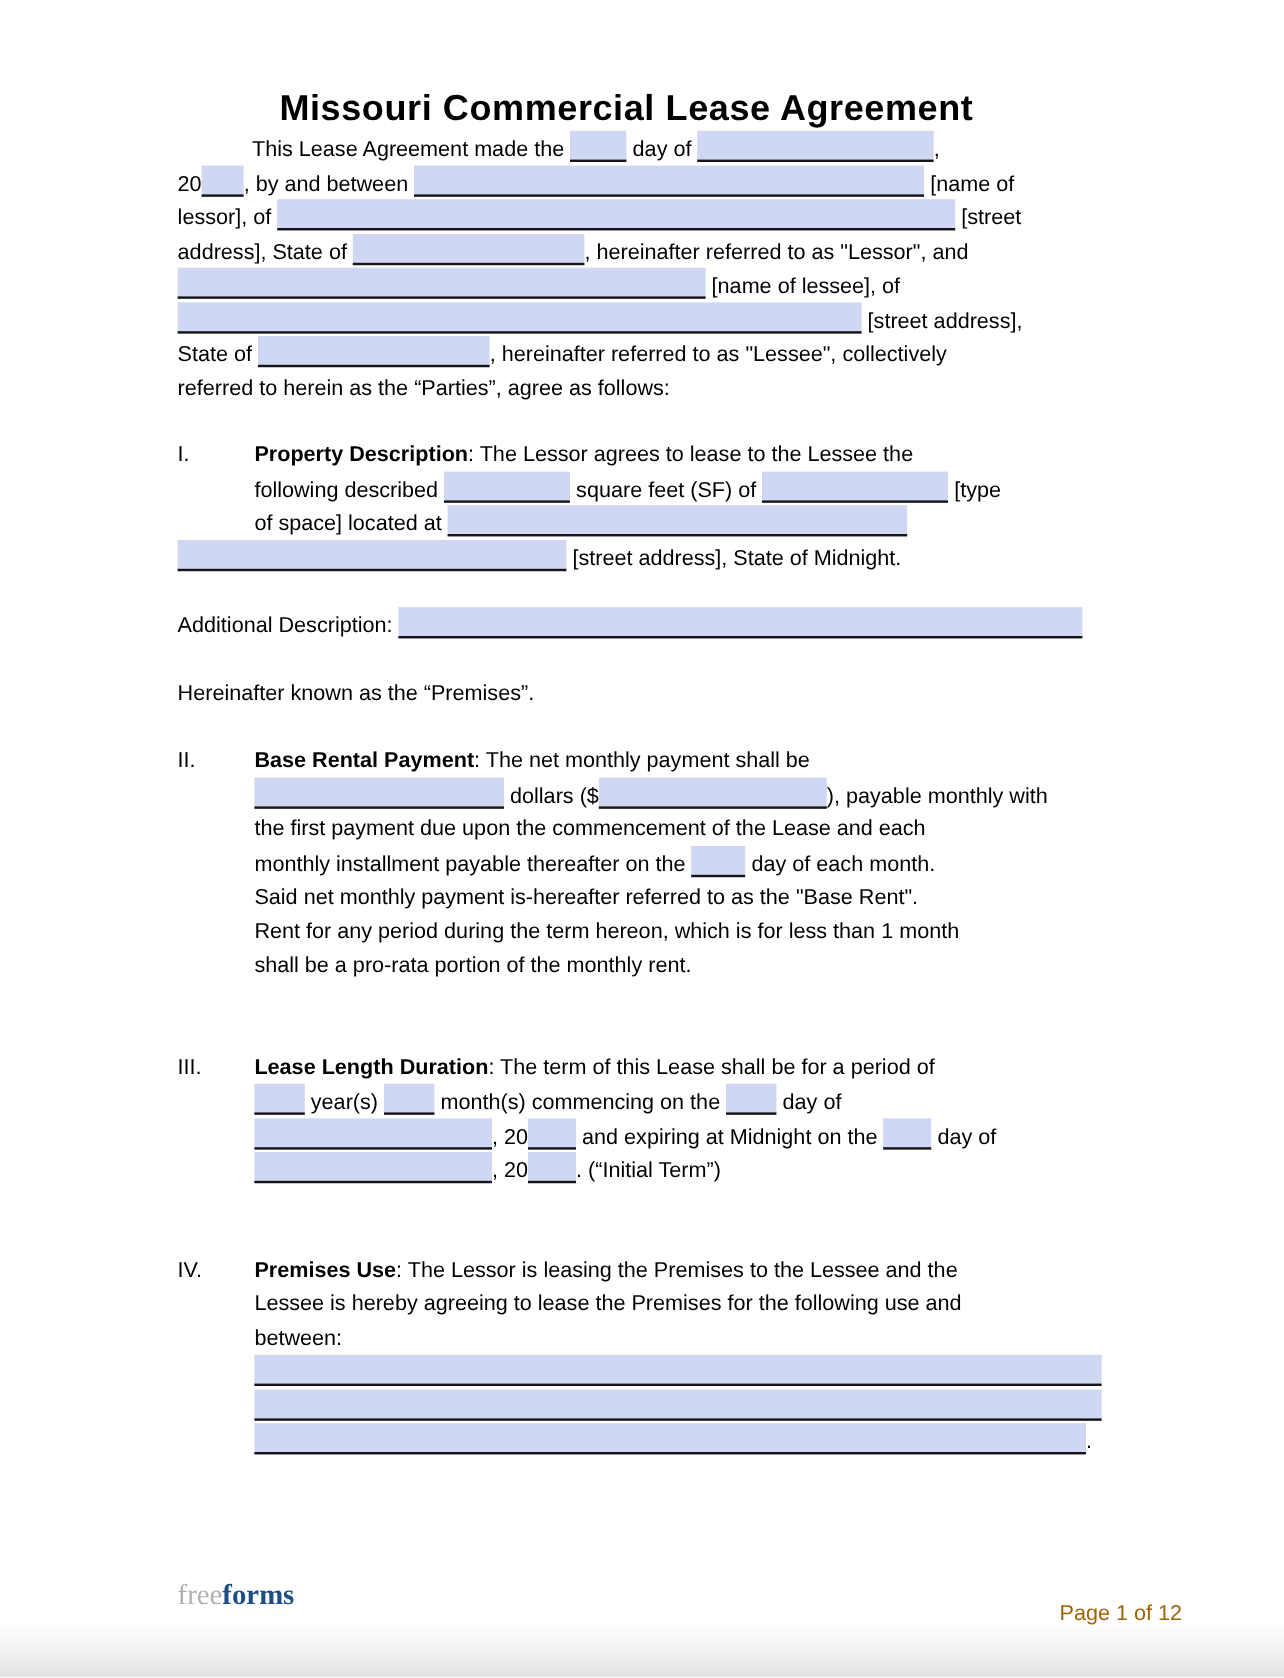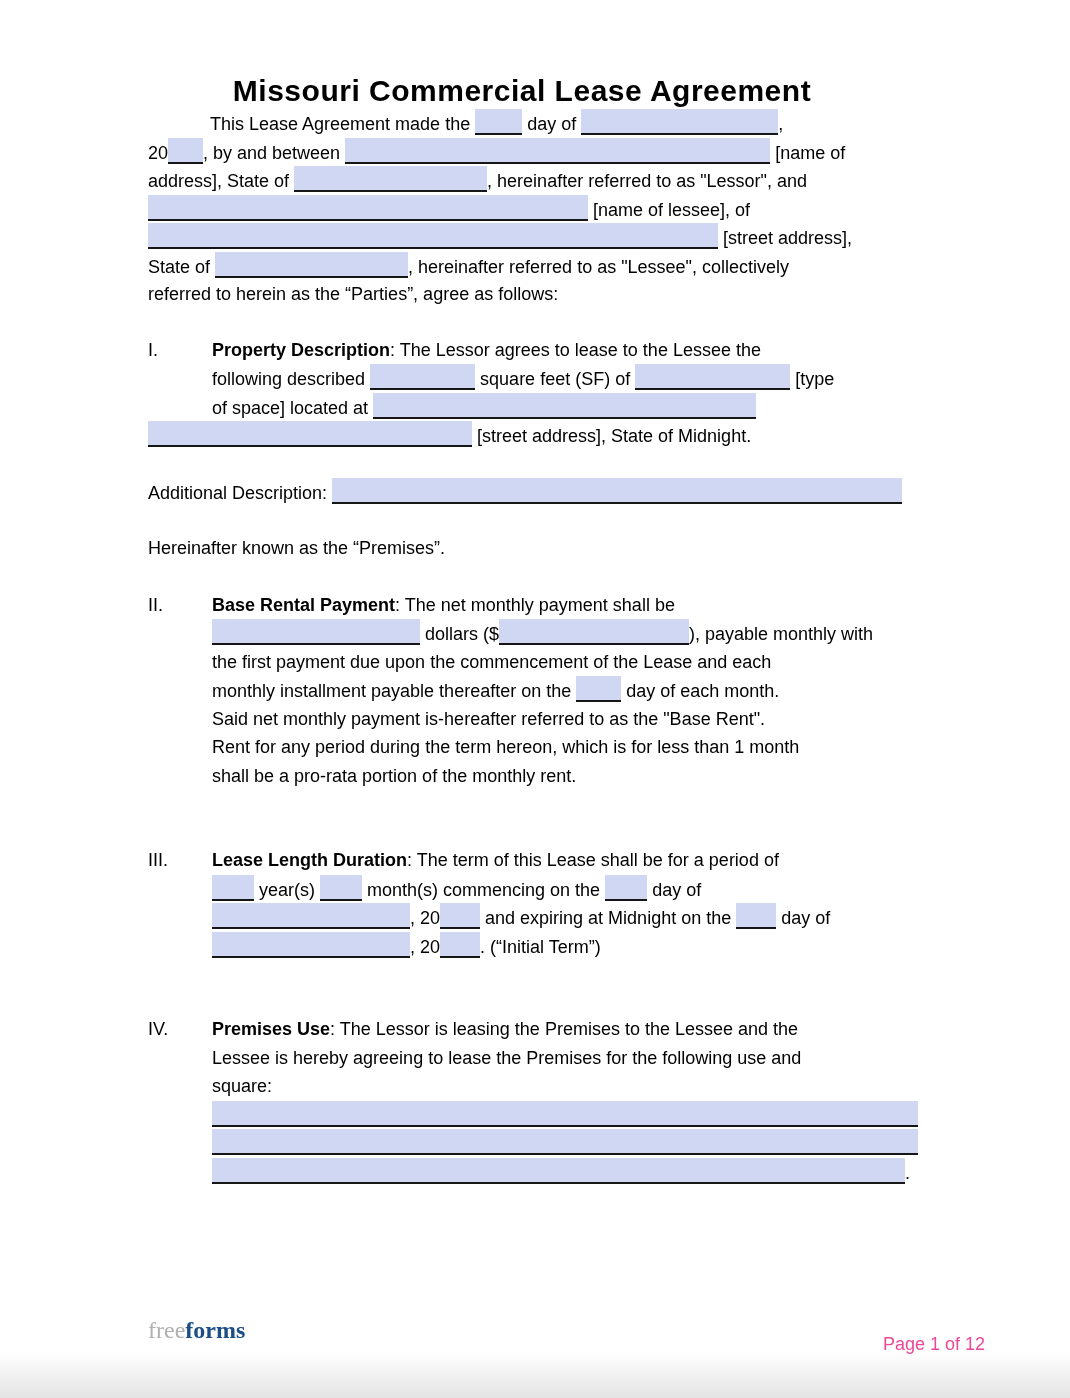--- a/index.html
+++ b/index.html
@@ -45,38 +45,39 @@
   .block[data-name="section-lease-length-duration"]{ margin-top:56px; }
   .block[data-name="section-premises-use"]        { margin-top:55px; }
   .footer-logo {
     position:absolute; left:148px; top:1316px;
     font-size:24px; line-height:28px;font-family:Liberation Serif, serif;
   }
   .logo-free  { color:var(--logo-free,#b0b0b0); font-weight:normal; }
   .logo-forms { color:var(--logo-forms,#1b4e87); font-weight:bold; }
   .page-num {
     position:absolute; right:85px; top:1332px;
-    font-size:18px; line-height:24px; color:#ec4899;
+    font-size:18px; line-height:24px; color:#a16207;
   }
   .bottom-fade {
     position:absolute; left:0; right:0; bottom:0; height:46px;
     background:linear-gradient(to bottom, rgba(233,233,233,0), rgba(226,226,226,0.95));
     pointer-events:none;
   }
 </style>
 </head>
 <body>
 
 <div class="page" data-name="document-page">
   <div class="content" data-name="document-content">
     <h1 class="title" data-name="document-title">Missouri Commercial Lease Agreement</h1>
     <div id="doc-body" data-name="document-body">
         <div class="block para" data-name="intro-paragraph">
           <div class="line" data-name="text-line"><span class="sp" data-name="indent-spacer" style="width: 62px;"></span><span data-name="text-run">This Lease Agreement made the </span><span class="blank" data-name="agreement-day-field" style="width: 47px;"></span><span data-name="text-run"> day of </span><span class="blank" data-name="agreement-month-field" style="width: 197px;"></span><span data-name="text-run">,</span></div>
           <div class="line" data-name="text-line"><span data-name="text-run">20</span><span class="blank" data-name="agreement-year-field" style="width: 35px;"></span><span data-name="text-run">, by and between </span><span class="blank" data-name="lessor-name-field" style="width: 425px;"></span><span data-name="text-run"> [name of</span></div>
+          <div class="line" data-name="text-line"><span data-name="text-run">lessor], of </span><span class="blank" data-name="lessor-street-address-field" style="width: 565px;"></span><span data-name="text-run"> [street</span></div>
           <div class="line" data-name="text-line"><span data-name="text-run">address], State of </span><span class="blank" data-name="lessor-state-field" style="width: 193px;"></span><span data-name="text-run">, hereinafter referred to as "Lessor", and</span></div>
           <div class="line" data-name="text-line"><span class="blank" data-name="lessee-name-field" style="width: 440px;"></span><span data-name="text-run"> [name of lessee], of</span></div>
           <div class="line" data-name="text-line"><span class="blank" data-name="lessee-street-address-field" style="width: 570px;"></span><span data-name="text-run"> [street address],</span></div>
           <div class="line" data-name="text-line"><span data-name="text-run">State of </span><span class="blank" data-name="lessee-state-field" style="width: 193px;"></span><span data-name="text-run">, hereinafter referred to as "Lessee", collectively</span></div>
           <div class="line" data-name="text-line"><span data-name="text-run">referred to herein as the “Parties”, agree as follows:</span></div>
         </div>
         <div class="block section" data-name="section-property-description">
           <div class="sec-num" data-name="section-number">I.</div>
           <div class="sec-body" data-name="section-body">
             <div class="line" data-name="text-line"><span class="bold" data-name="bold-text-run">Property Description</span><span data-name="text-run">: The Lessor agrees to lease to the Lessee the</span></div>
@@ -110,21 +111,21 @@
             <div class="line" data-name="text-line"><span class="blank" data-name="term-years-field" style="width: 42px;"></span><span data-name="text-run"> year(s) </span><span class="blank" data-name="term-months-field" style="width: 42px;"></span><span data-name="text-run"> month(s) commencing on the </span><span class="blank" data-name="commencement-day-field" style="width: 42px;"></span><span data-name="text-run"> day of</span></div>
             <div class="line" data-name="text-line"><span class="blank" data-name="commencement-month-field" style="width: 198px;"></span><span data-name="text-run">, 20</span><span class="blank" data-name="commencement-year-field" style="width: 40px;"></span><span data-name="text-run"> and expiring at Midnight on the </span><span class="blank" data-name="expiration-day-field" style="width: 40px;"></span><span data-name="text-run"> day of</span></div>
             <div class="line" data-name="text-line"><span class="blank" data-name="expiration-month-field" style="width: 198px;"></span><span data-name="text-run">, 20</span><span class="blank" data-name="expiration-year-field" style="width: 40px;"></span><span data-name="text-run">. (“Initial Term”)</span></div>
           </div>
         </div>
         <div class="block section" data-name="section-premises-use">
           <div class="sec-num" data-name="section-number">IV.</div>
           <div class="sec-body" data-name="section-body">
             <div class="line" data-name="text-line"><span class="bold" data-name="bold-text-run">Premises Use</span><span data-name="text-run">: The Lessor is leasing the Premises to the Lessee and the</span></div>
             <div class="line" data-name="text-line"><span data-name="text-run">Lessee is hereby agreeing to lease the Premises for the following use and</span></div>
-            <div class="line" data-name="text-line"><span data-name="text-run">square:</span></div>
+            <div class="line" data-name="text-line"><span data-name="text-run">between:</span></div>
             <div class="line" data-name="text-line"><span class="blank" data-name="use-purpose-line-1-field" style="width: 706px;"></span></div>
             <div class="line" data-name="text-line"><span class="blank" data-name="use-purpose-line-2-field" style="width: 706px;"></span></div>
             <div class="line" data-name="text-line"><span class="blank" data-name="use-purpose-line-3-field" style="width: 693px;"></span><span data-name="text-run">.</span></div>
           </div>
         </div>
       </div>
   </div>
 
   <div class="footer-logo" data-name="freeforms-logo"><span class="logo-free" data-name="logo-text-free">free</span><span class="logo-forms" data-name="logo-text-forms">forms</span></div>
   <div class="page-num" data-name="page-number">Page 1 of 12</div>

